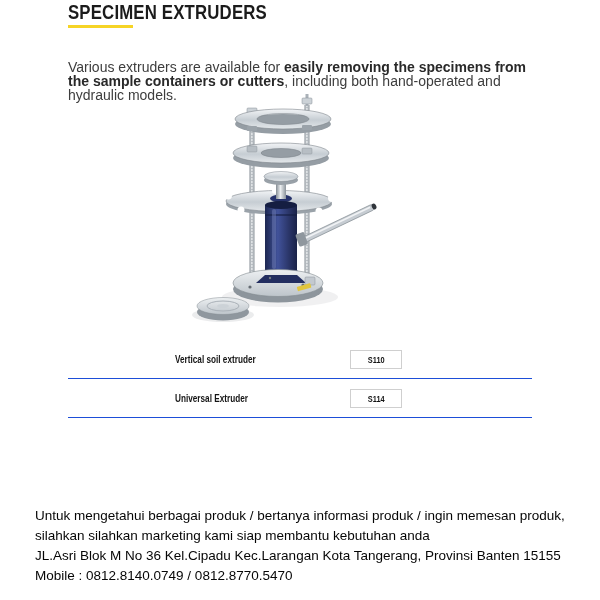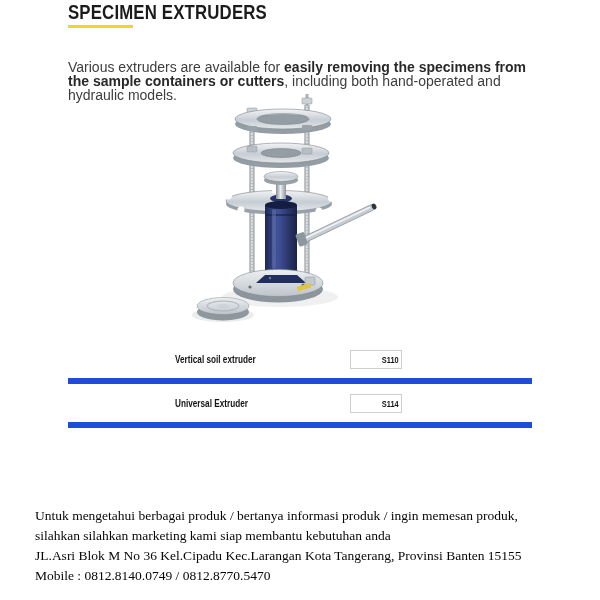--- a/index.html
+++ b/index.html
@@ -14,39 +14,39 @@
   }
   .accent-line{position:absolute;left:68px;top:25px;width:65px;height:3px;background:#f6d426;}
   .intro{
     position:absolute;left:68px;top:46px;width:478px;
     font-size:14px;line-height:14px;color:#3d3d3d;
   }
   .intro b{color:#292929;}
   .photo-wrap{position:absolute;left:175px;top:85px;width:240px;height:255px;}
   .products{position:absolute;left:68px;top:340px;width:464px;}
   .product-row{
-    position:relative;height:38px;border-bottom:6px solid #1d4ed8;
+    position:relative;height:38px;border-bottom:1px solid #1d4ed8;
   }
   .product-name{
     position:absolute;left:107px;top:50%;transform:translateY(-50%) scaleX(0.82);
     transform-origin:left center;font-size:10px;font-weight:700;color:#141414;white-space:nowrap;
   }
   .code-box{
     position:absolute;left:282px;top:50%;margin-top:-9px;width:50px;height:17px;
-    border:1px solid #cfcfcf;background:#ffffff;display:flex;align-items:center;justify-content:flex-end;
+    border:1px solid #cfcfcf;background:#ffffff;display:flex;align-items:center;justify-content:center;
   }
   .code-box span{
     font-size:9px;font-weight:700;color:#141414;transform:scaleX(0.82);
     transform-origin:center center;display:inline-block;
   }
   .footer{
     position:absolute;left:35px;top:506px;width:560px;
     font-size:13.5px;line-height:20px;color:#060606;
   }
-  .footer div{white-space:nowrap;font-family:Liberation Serif, serif;}
+  .footer div{white-space:nowrap;}
 </style>
 </head>
 <body>
 
 <div class="page-title">
   <span class="condensed">SPECIMEN EXTRUDERS</span>
 </div>
 <div class="accent-line"></div>
 
 <p class="intro"><span>Various extruders are available for </span><b>easily removing the specimens from the sample containers or cutters</b><span>, including both hand-operated and hydraulic models.</span></p>

